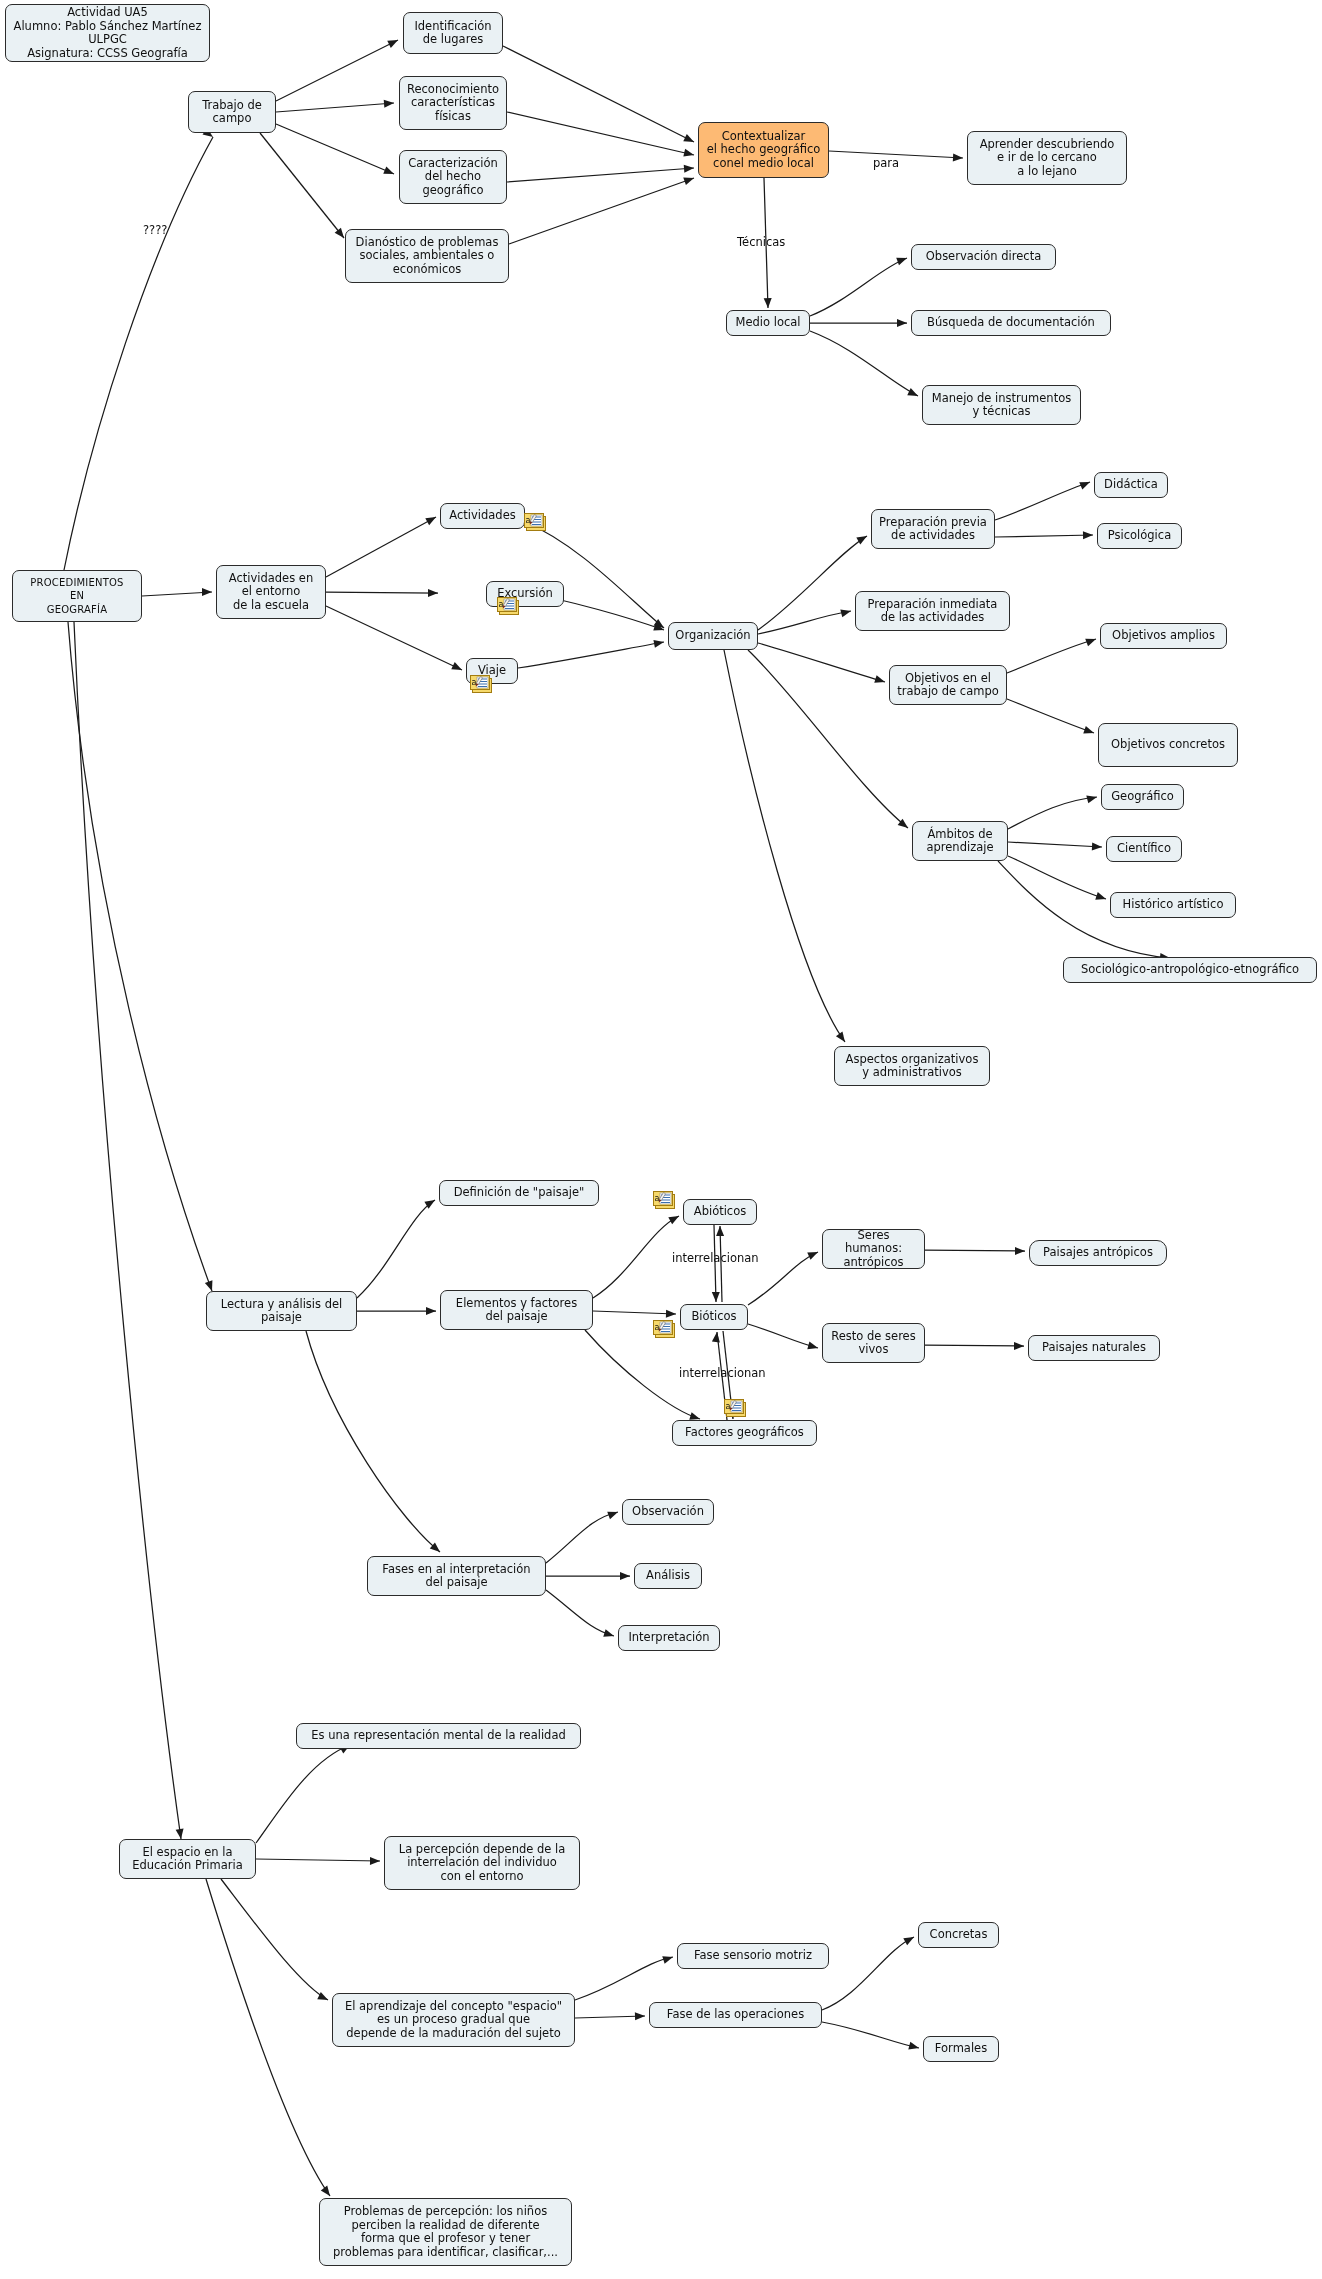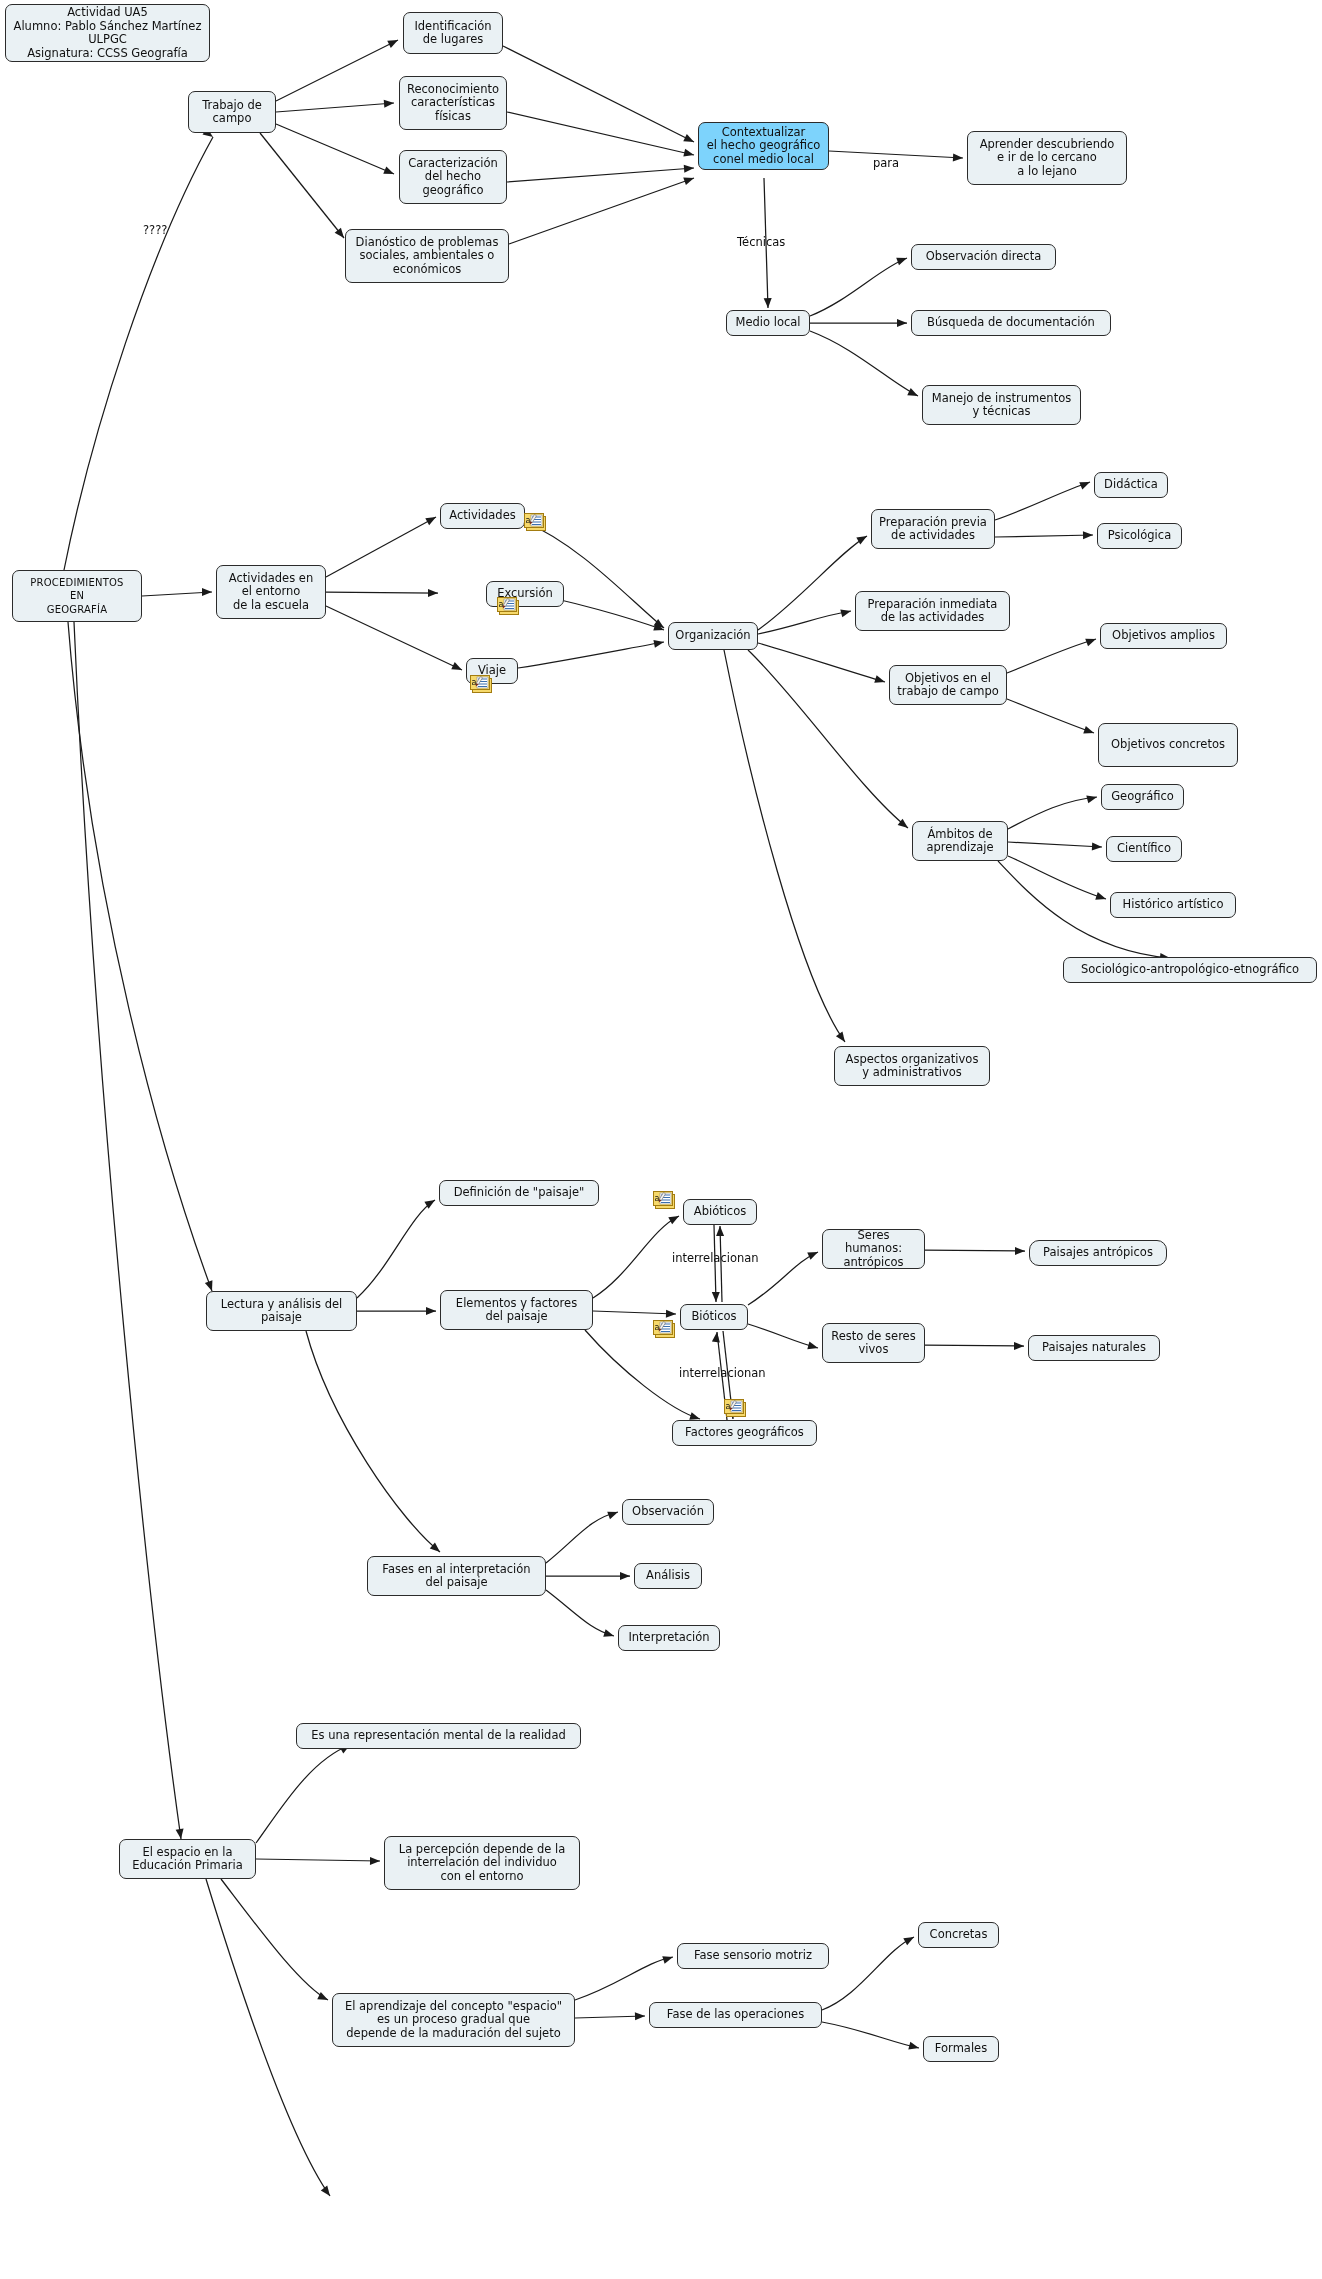--- a/index.html
+++ b/index.html
@@ -185,21 +185,21 @@
 de lugares</span></div>
     <div class="node" style="left: 399px; top: 76px; width: 108px; height: 54px; background: rgb(234, 241, 244); border-color: rgb(43, 43, 43);"><span>Reconocimiento
 características
 físicas</span></div>
     <div class="node" style="left: 399px; top: 150px; width: 108px; height: 54px; background: rgb(234, 241, 244); border-color: rgb(43, 43, 43);"><span>Caracterización
 del hecho
 geográfico</span></div>
     <div class="node" style="left: 345px; top: 229px; width: 164px; height: 54px; background: rgb(234, 241, 244); border-color: rgb(43, 43, 43);"><span>Dianóstico de problemas
 sociales, ambientales o
 económicos</span></div>
-    <div class="node" style="left: 698px; top: 122px; width: 131px; height: 48px; background: #7dd3fc; border-color: rgb(43, 43, 43);"><span>Contextualizar
+    <div class="node" style="left: 698px; top: 122px; width: 131px; height: 56px; background: #fdba74; border-color: rgb(43, 43, 43);"><span>Contextualizar
 el hecho geográfico
 conel medio local</span></div>
     <div class="node" style="left: 967px; top: 131px; width: 160px; height: 54px; background: rgb(234, 241, 244); border-color: rgb(43, 43, 43);"><span>Aprender descubriendo
 e ir de lo cercano
 a lo lejano</span></div>
     <div class="node" style="left: 726px; top: 310px; width: 84px; height: 26px; background: rgb(234, 241, 244); border-color: rgb(43, 43, 43);"><span>Medio local</span></div>
     <div class="node" style="left: 911px; top: 244px; width: 145px; height: 26px; background: rgb(234, 241, 244); border-color: rgb(43, 43, 43);"><span>Observación directa</span></div>
     <div class="node" style="left: 911px; top: 310px; width: 200px; height: 26px; background: rgb(234, 241, 244); border-color: rgb(43, 43, 43);"><span>Búsqueda de documentación</span></div>
     <div class="node" style="left: 922px; top: 385px; width: 159px; height: 40px; background: rgb(234, 241, 244); border-color: rgb(43, 43, 43);"><span>Manejo de instrumentos
 y técnicas</span></div>
@@ -253,20 +253,24 @@
     <div class="node" style="left: 384px; top: 1836px; width: 196px; height: 54px; background: rgb(234, 241, 244); border-color: rgb(43, 43, 43);"><span>La percepción depende de la
 interrelación del individuo
 con el entorno</span></div>
     <div class="node" style="left: 332px; top: 1993px; width: 243px; height: 54px; background: rgb(234, 241, 244); border-color: rgb(43, 43, 43);"><span>El aprendizaje del concepto "espacio"
 es un proceso gradual que
 depende de la maduración del sujeto</span></div>
     <div class="node" style="left: 677px; top: 1943px; width: 152px; height: 26px; background: rgb(234, 241, 244); border-color: rgb(43, 43, 43);"><span>Fase sensorio motriz</span></div>
     <div class="node" style="left: 649px; top: 2002px; width: 173px; height: 26px; background: rgb(234, 241, 244); border-color: rgb(43, 43, 43);"><span>Fase de las operaciones</span></div>
     <div class="node" style="left: 918px; top: 1922px; width: 81px; height: 26px; background: rgb(234, 241, 244); border-color: rgb(43, 43, 43);"><span>Concretas</span></div>
     <div class="node" style="left: 923px; top: 2036px; width: 76px; height: 26px; background: rgb(234, 241, 244); border-color: rgb(43, 43, 43);"><span>Formales</span></div>
+    <div class="node" style="left: 319px; top: 2198px; width: 253px; height: 68px; background: rgb(234, 241, 244); border-color: rgb(43, 43, 43);"><span>Problemas de percepción: los niños
+perciben la realidad de diferente
+forma que el profesor y tener
+problemas para identificar, clasificar,...</span></div>
     <div class="link-label" style="left: 143px; top: 223px;">????</div>
     <div class="link-label" style="left: 873px; top: 156px;">para</div>
     <div class="link-label" style="left: 737px; top: 235px;">Técnicas</div>
     <div class="link-label" style="left: 672px; top: 1251px;">interrelacionan</div>
     <div class="link-label" style="left: 679px; top: 1366px;">interrelacionan</div>
     <div class="notebox" style="left: 524px; top: 513px;">
       <svg width="24" height="19" viewBox="0 0 24 19">
         <rect x="2.5" y="3.5" width="19" height="14" fill="#f6d96b" stroke="#a37c10" stroke-width="1"></rect>
         <rect x="0.5" y="0.5" width="19" height="14" fill="#f6d96b" stroke="#a37c10" stroke-width="1"></rect>
         <rect x="7" y="2" width="11" height="11" fill="#ffffff" stroke="#8a8a8a" stroke-width="0.6"></rect>

